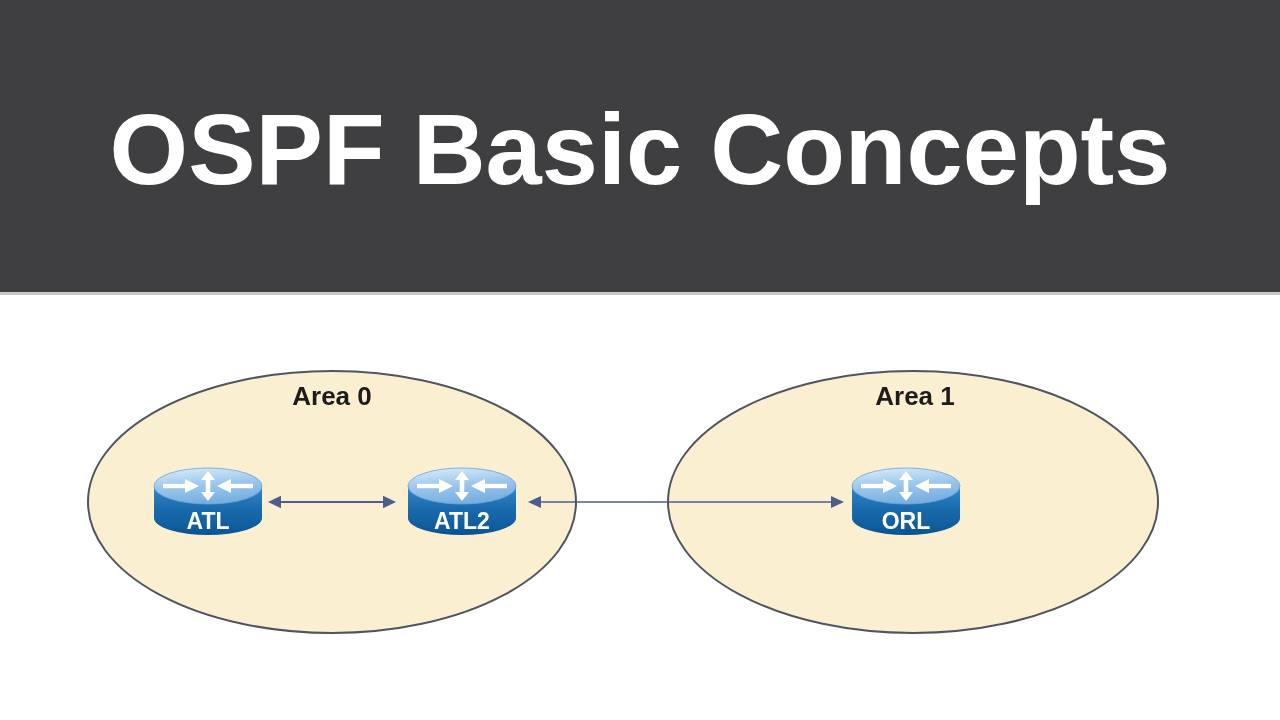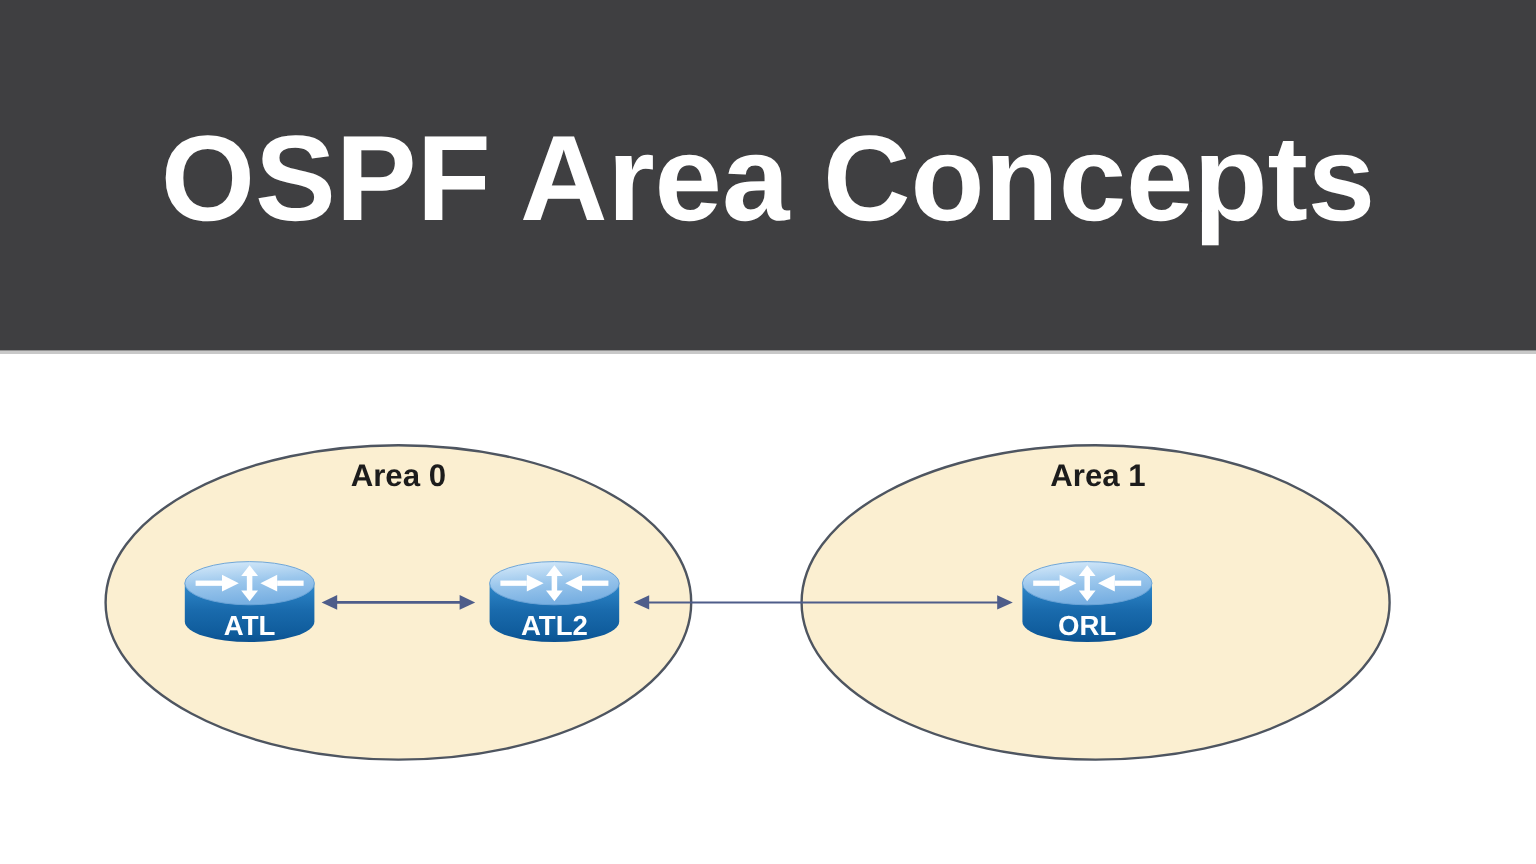--- a/index.html
+++ b/index.html
@@ -26,21 +26,21 @@
     font-family:"Liberation Sans",sans-serif;font-size:23px;font-weight:700;
     fill:#ffffff;
   }
 </style>
 </head>
 <body>
 
 <div class="page">
 
   <div class="banner">
-    <h1 class="slide-title">OSPF Area Concepts</h1>
+    <h1 class="slide-title">OSPF Basic Concepts</h1>
   </div>
 
   <svg class="diagram-svg" width="1280" height="720" viewBox="0 0 1280 720">
     <defs>
       <linearGradient id="gBody" x1="0" y1="0" x2="0" y2="1">
         <stop offset="0" stop-color="#3089cb"></stop>
         <stop offset="0.45" stop-color="#1a6bad"></stop>
         <stop offset="0.85" stop-color="#0f5c9c"></stop>
         <stop offset="1" stop-color="#0b5190"></stop>
       </linearGradient>

